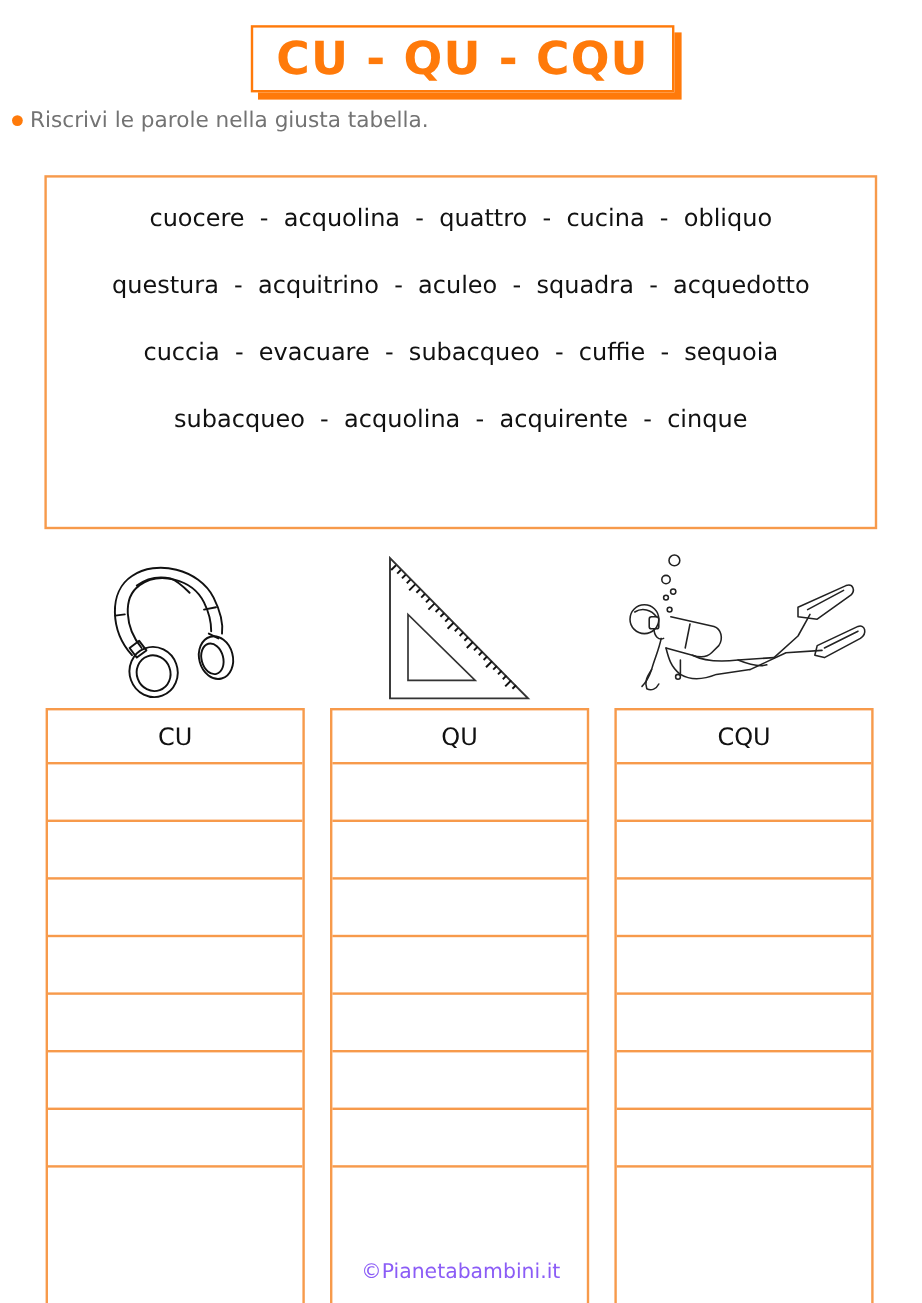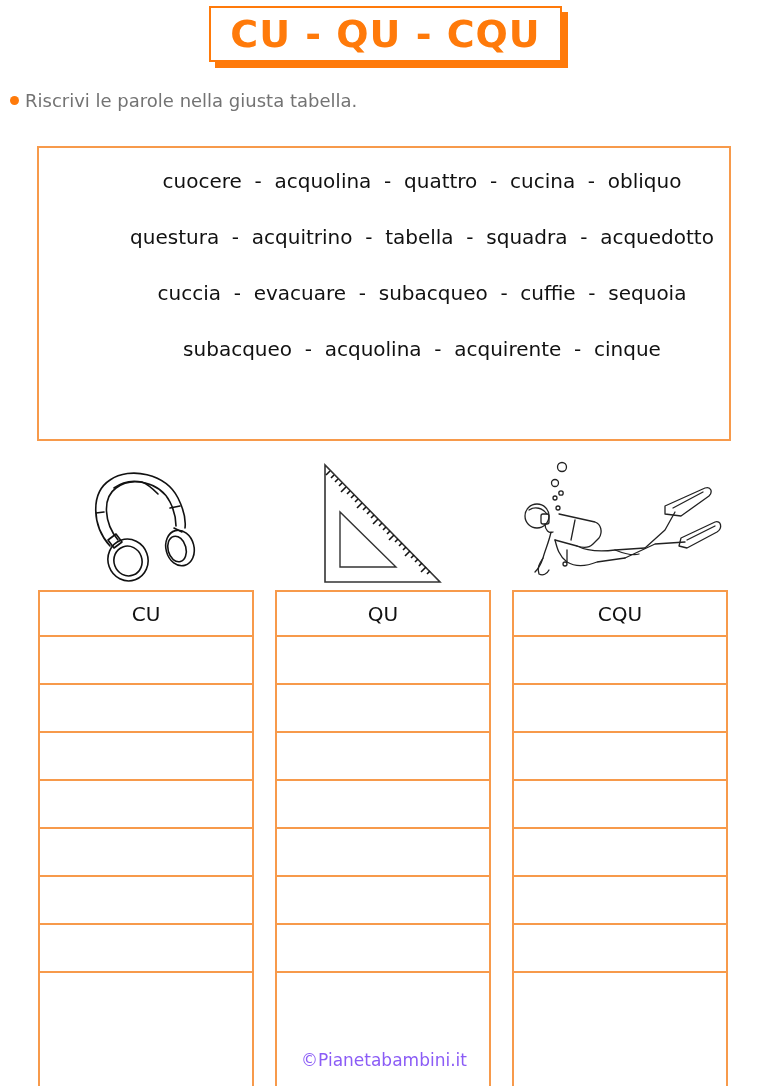--- a/index.html
+++ b/index.html
@@ -1,34 +1,34 @@
 <!DOCTYPE html>
 <html><head>
 <meta charset="utf-8">
 <style>
   html, body { margin: 0; padding: 0; background: #ffffff; }
   body { width: 768px; height: 1086px; position: relative; overflow: hidden;
          font-family: "DejaVu Sans", "Liberation Sans", sans-serif; color: #111; }
 
-  .title-wrap { position: absolute; left: 209px; top: 6px; width: 353px; height: 56px; }
+  .title-wrap { position: absolute; left: 209px; top: 21px; width: 353px; height: 56px; }
   .title-shadow { position: absolute; left: 6px; top: 6px; width: 353px; height: 56px; background: #ff7a0a; }
   .title-box { position: absolute; left: 0; top: 0; width: 349px; height: 52px;
                border: 2px solid #ff7a0a; background: #ffffff;
                display: flex; align-items: center; justify-content: center; }
   .title-text { font-family: "DejaVu Sans", sans-serif; font-weight: bold; font-size: 38px;
                 color: #ff7a0a; letter-spacing: 1px; }
 
   .instruction { position: absolute; left: 10px; top: 90px; display: flex; align-items: center; }
   .bullet { width: 9px; height: 9px; border-radius: 50%; background: #ff7a0a; margin-right: 6px; }
   .instruction-text { font-size: 18px; color: #737373; }
 
   .word-box { position: absolute; left: 37px; top: 146px; width: 690px; height: 291px;
               border: 2px solid #f79a4b; box-sizing: content-box; }
   .word-line { position: absolute; left: 0; width: 100%; text-align: center;
-               font-size: 20px; color: #111; white-space: pre; margin-left: 38px; }
+               font-size: 20px; color: #111; white-space: pre; }
 
   .pic { position: absolute; }
 
   .col { position: absolute; top: 590px; width: 216px; height: 542px;
          border: 2px solid #f79a4b; box-sizing: border-box; }
   .col-header { height: 45px; display: flex; align-items: center; justify-content: center;
                 border-bottom: 2px solid #f79a4b; box-sizing: border-box;
                 font-size: 20px; color: #111; }
   .col-row { height: 48px; border-bottom: 2px solid #f79a4b; box-sizing: border-box; }
   .col-row:last-child { border-bottom: none; }
@@ -46,21 +46,21 @@
   </div>
 </div>
 
 <div class="instruction">
   <span class="bullet"></span>
   <span class="instruction-text">Riscrivi le parole nella giusta tabella.</span>
 </div>
 
 <div class="word-box">
   <div class="word-line" style="top:21px">cuocere  -  acquolina  -  quattro  -  cucina  -  obliquo</div>
-  <div class="word-line" style="top:77px">questura  -  acquitrino  -  tabella  -  squadra  -  acquedotto</div>
+  <div class="word-line" style="top:77px">questura  -  acquitrino  -  aculeo  -  squadra  -  acquedotto</div>
   <div class="word-line" style="top:133px">cuccia  -  evacuare  -  subacqueo  -  cuffie  -  sequoia</div>
   <div class="word-line" style="top:189px">subacqueo  -  acquolina  -  acquirente  -  cinque</div>
 </div>
 
 <svg class="pic" style="left:88px; top:468px" width="112" height="115" viewBox="0 0 112 115" fill="none" stroke="#111" stroke-width="1.6" stroke-linejoin="round" stroke-linecap="round">
   <path d="M22 78 C4 58 2 25 22 12 C42 -2 78 6 90 30 C96 42 98 52 97 60"></path>
   <path d="M30 72 C16 55 14 30 28 20 C44 8 72 14 82 34 C86 42 88 50 88 58"></path>
   <path d="M26 20 C34 14 44 12 54 14 C60 16 66 22 70 26"></path>
   <path d="M8 45 L16 44"></path>
   <path d="M82 40 L92 38"></path>

